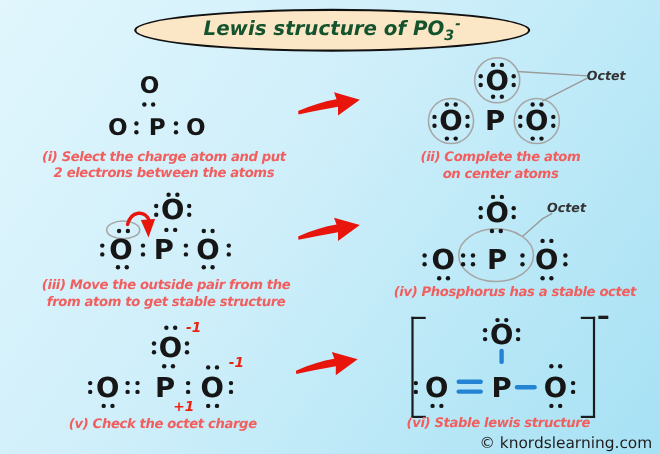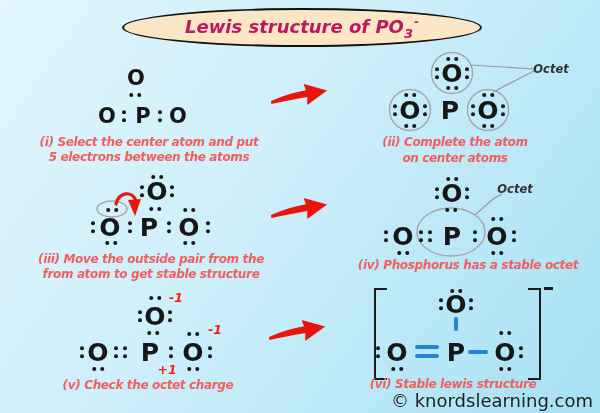--- a/index.html
+++ b/index.html
@@ -11,36 +11,36 @@
   .atom.sm{font-size:21px;}
   .dh,.dv{display:flex;gap:3.5px;}
   .dv{flex-direction:column;}
   .dh i,.dv i{width:4px;height:4px;border-radius:50%;background:#161616;display:block;}
   .caption{color:#f25e5e;font-weight:bold;font-style:italic;font-size:12px;
     letter-spacing:-0.35px;white-space:nowrap;text-align:center;}
   .charge{color:#ee2211;font-weight:bold;font-style:italic;font-size:12.5px;white-space:nowrap;}
   .octet{color:#333;font-weight:bold;font-style:italic;font-size:11.5px;white-space:nowrap;}
   .banner{position:absolute;left:122px;top:8px;width:356px;height:35px;background:#fbe7c6;
     border:2px solid #111;border-radius:50%;display:flex;align-items:center;justify-content:center;}
-  .banner .t{font-size:18px;font-weight:bold;font-style:italic;color:#be185d;white-space:nowrap;}
+  .banner .t{font-size:18px;font-weight:bold;font-style:italic;color:#14532d;white-space:nowrap;}
   .banner .t sub{font-size:13px;}
   .banner .t sup{font-size:12px;margin-left:1px;}
   svg.overlay{position:absolute;left:0;top:0;pointer-events:none;}
   .arrfill{fill:#e8150d;}
   .curve{fill:none;stroke:#e8150d;stroke-width:3.2;stroke-linecap:round;}
   .gray{fill:none;stroke:#a6a6a6;stroke-width:1.4;}
   .thin{stroke:#9a9a9a;stroke-width:1.2;fill:none;}
   .bracket{position:absolute;width:11px;height:88px;border:2.5px solid #1c1c1c;}
   .bracket.l{border-right:none;}
   .bracket.r{border-left:none;}
   .minusbar{position:absolute;width:9px;height:3px;background:#1c1c1c;}
   .bond-v{position:absolute;width:4px;height:14px;background:#2583d3;border-radius:2px;}
   .bond-h{position:absolute;width:20px;height:4px;background:#2583d3;border-radius:2px;}
   .bond-h.dbl{width:24px;}
-  .copyright{position:absolute;right:7px;bottom:2px;font-size:18px;color:#1f1f1f;}
+  .copyright{position:absolute;right:7px;bottom:2px;font-size:14px;color:#1f1f1f;}
 </style>
 </head>
 <body>
 
 <div class="canvas">
 
   <div class="banner">
     <span class="t"><span>Lewis structure of PO</span><sub>3</sub><sup>-</sup></span>
   </div>
 
@@ -79,22 +79,22 @@
     <span class="abs dv" style="left:124px;top:116px">
         <i></i>
         <i></i>
       </span>
     <span class="abs atom sm" style="left:143px;top:116px">P</span>
     <span class="abs dv" style="left:160px;top:116px">
         <i></i>
         <i></i>
       </span>
     <span class="abs atom sm" style="left:178px;top:116px">O</span>
-    <div class="abs caption" style="left:149px;top:142px">(i) Select the center atom and put</div>
-    <div class="abs caption" style="left:149px;top:157px">5 electrons between the atoms</div>
+    <div class="abs caption" style="left:149px;top:142px">(i) Select the charge atom and put</div>
+    <div class="abs caption" style="left:149px;top:157px">2 electrons between the atoms</div>
   </div>
 
   <div>
     <span class="abs dh" style="left:452px;top:59px">
         <i></i>
         <i></i>
       </span>
     <span class="abs dv" style="left:437px;top:73px">
         <i></i>
         <i></i>

